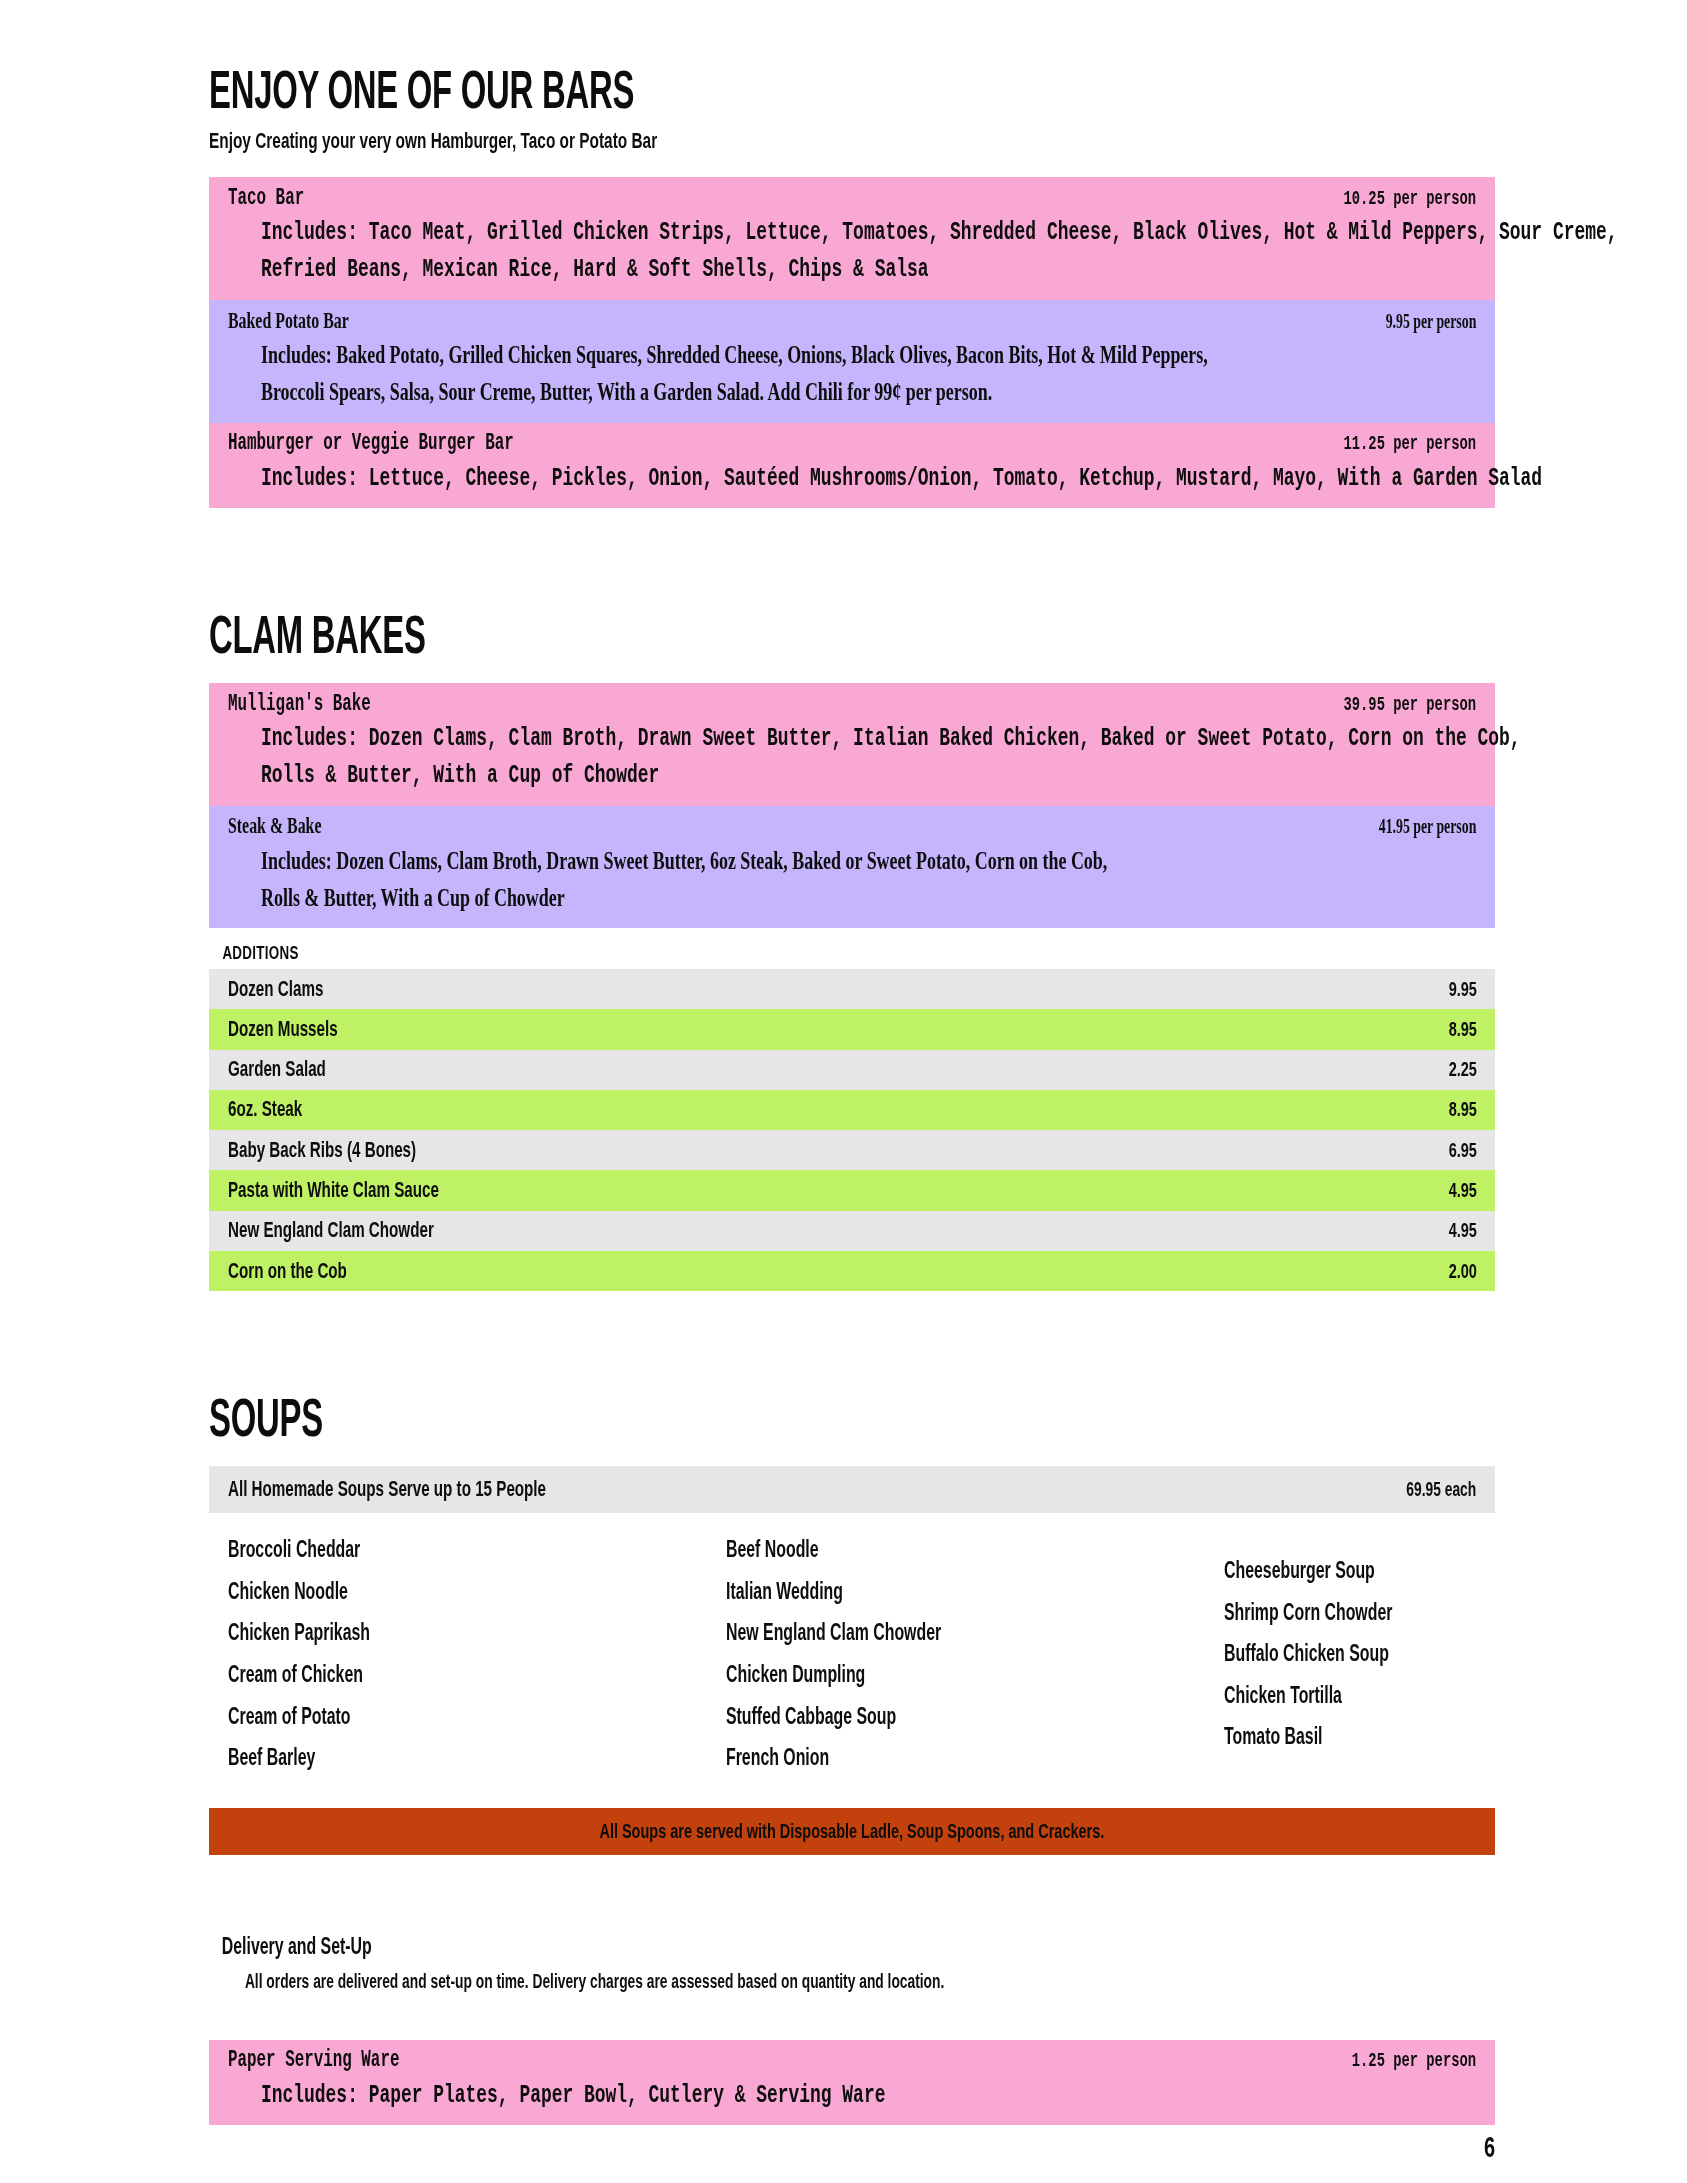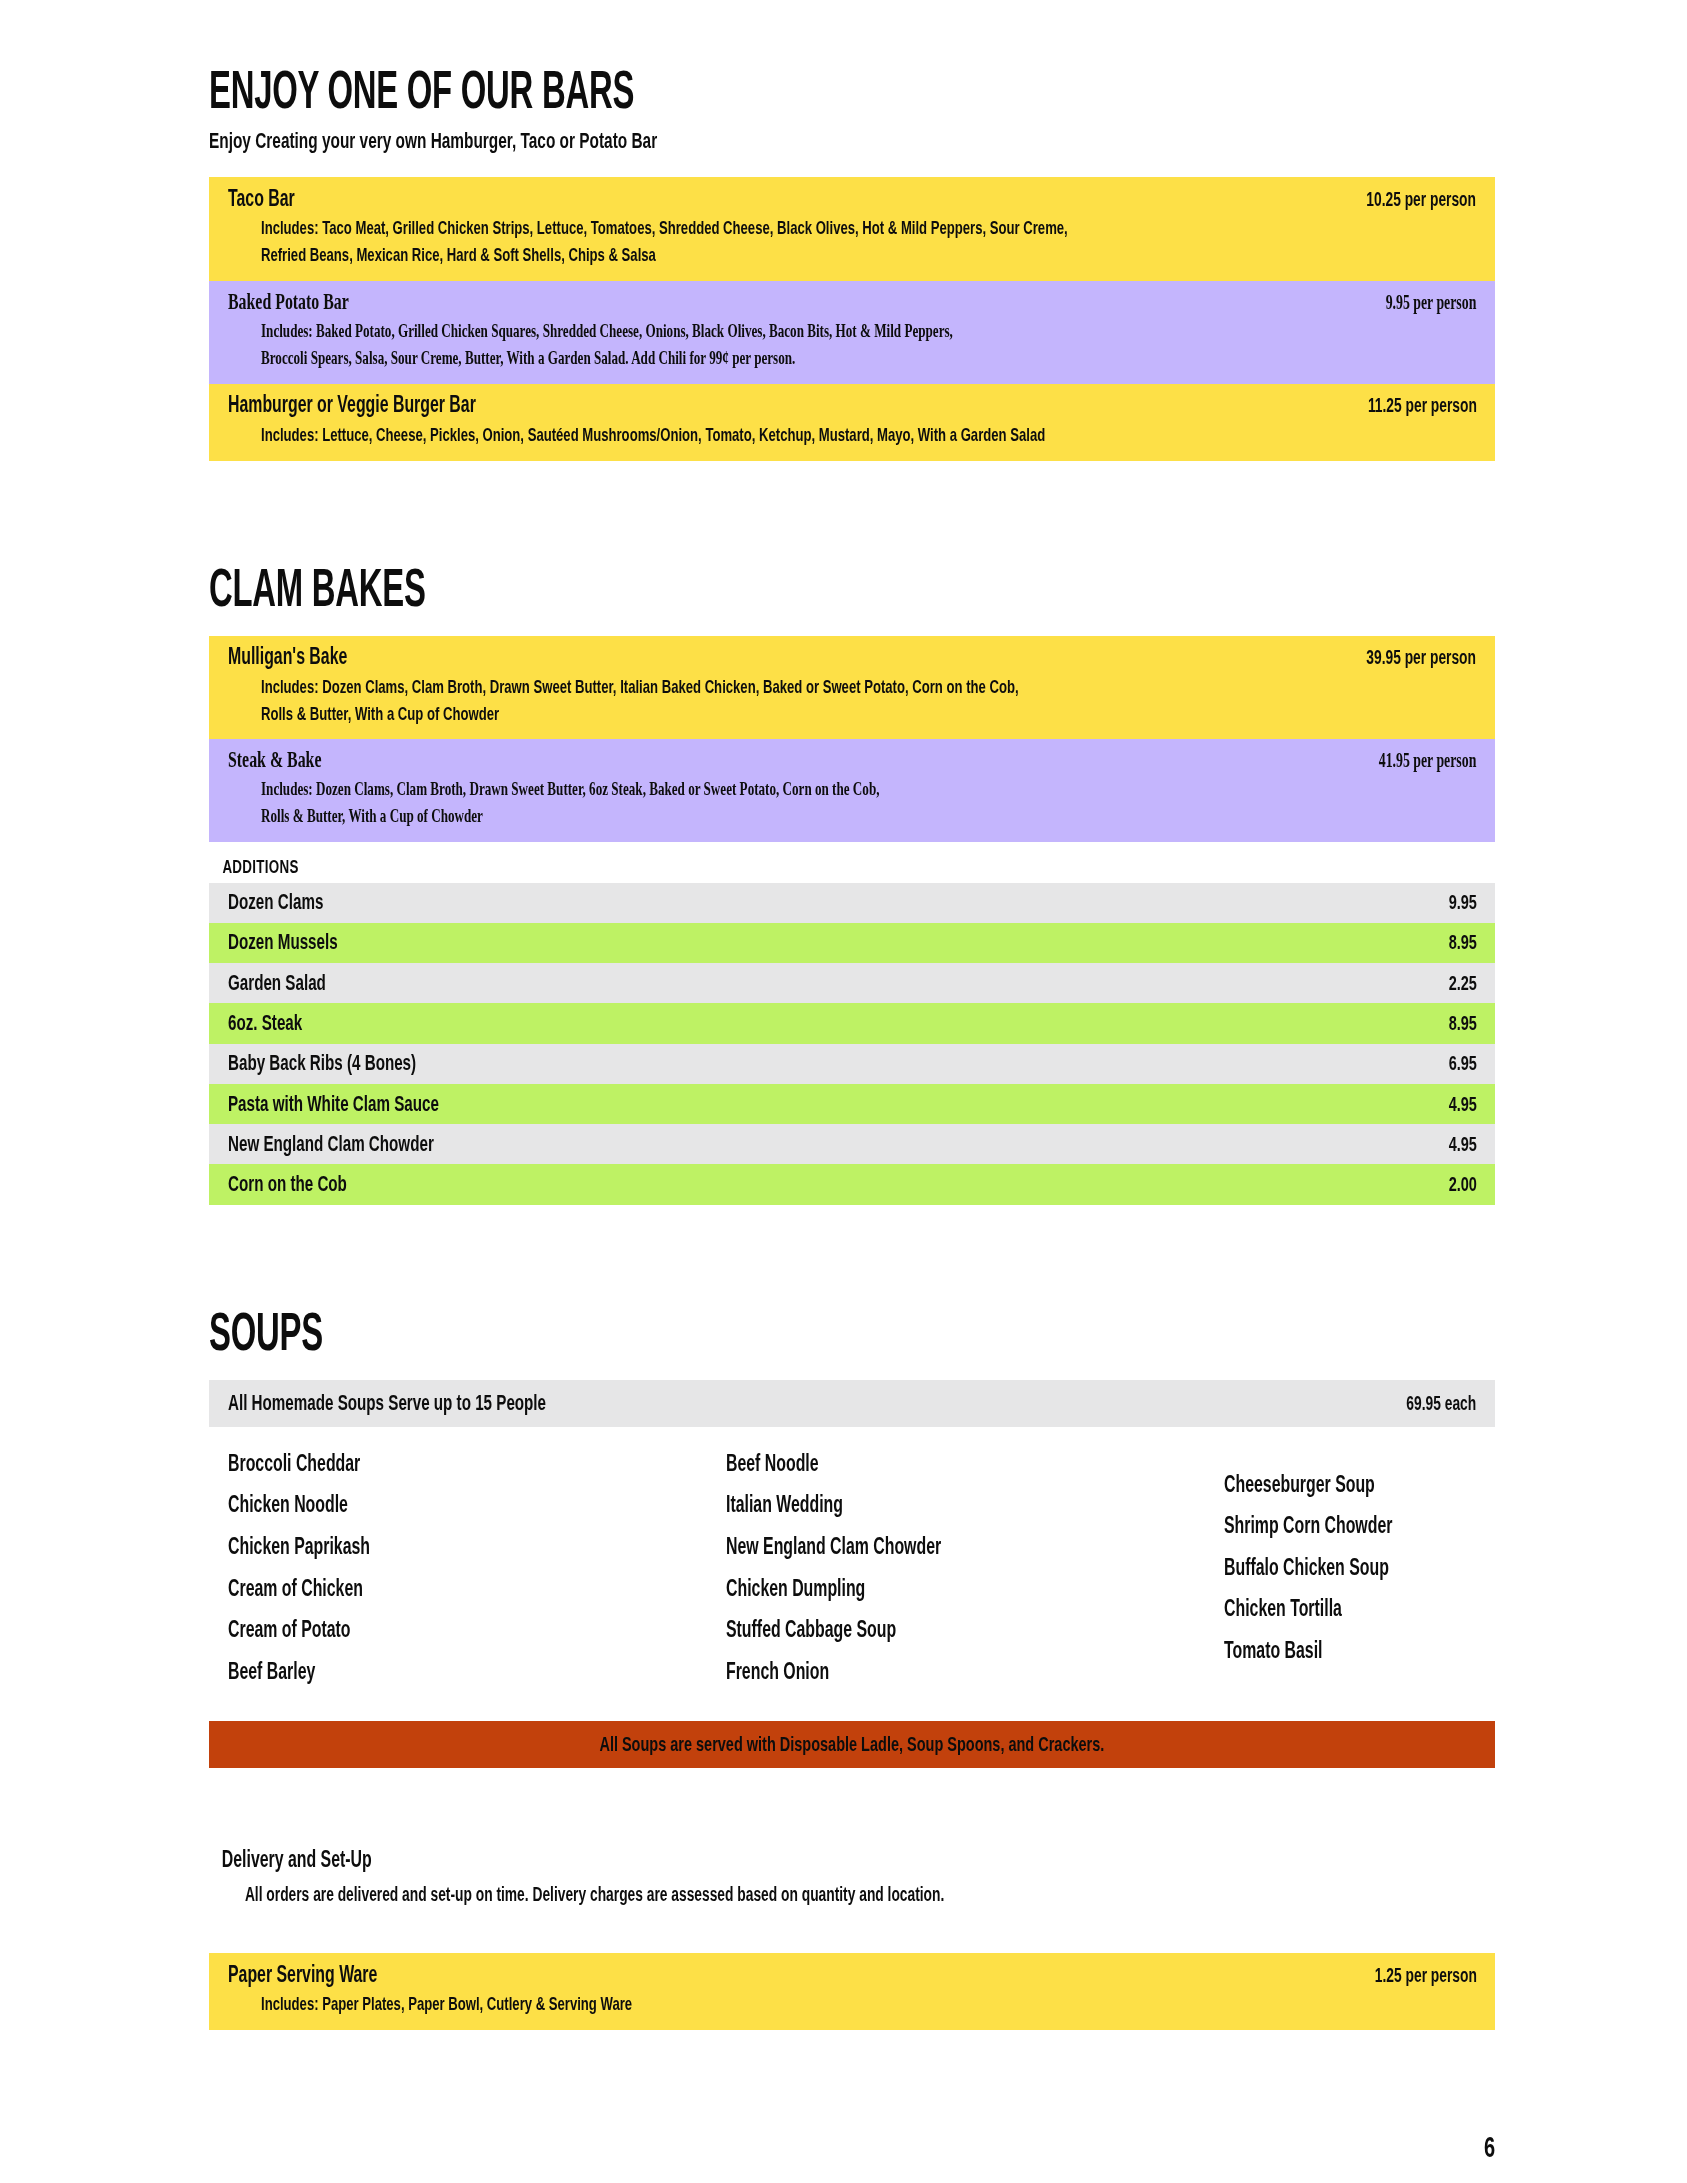--- a/index.html
+++ b/index.html
@@ -41,21 +41,21 @@
     transform: scaleX(0.7);
     transform-origin: left center;
     width: 143%;
     white-space: nowrap;
     margin: 11.8px 0 0 0;
   }
   .rowblock {
     position: relative;
     box-sizing: border-box;
   }
-  .rowblock.shaded { background: #fde047; }
+  .rowblock.shaded { background: #f9a8d4; font-family: Liberation Mono, monospace; }
   .rowblock.plain { background: #c4b5fd; font-family: Liberation Serif, serif; }
 
   .item-line {
     display: flex;
     align-items: baseline;
     justify-content: space-between;
     padding: 7.6px 18.6px 3.4px 18.6px;
   }
   .item-name {
     font-size: 23px;
@@ -68,21 +68,21 @@
   .item-price {
     font-size: 20px;
     font-weight: 700;
     transform: scaleX(0.69);
     transform-origin: right center;
     white-space: nowrap;
     flex: 0 0 auto;
     text-align: right;
   }
   .item-desc {
-    font-size: 19px;
+    font-size: 26px;
     font-weight: 700;
     line-height: 1.42;
     padding: 0 18.6px 11.8px 52px;
   }
   .item-desc span {
     display: block;
     transform: scaleX(0.69);
     transform-origin: left center;
     width: 145%;
     white-space: nowrap;

